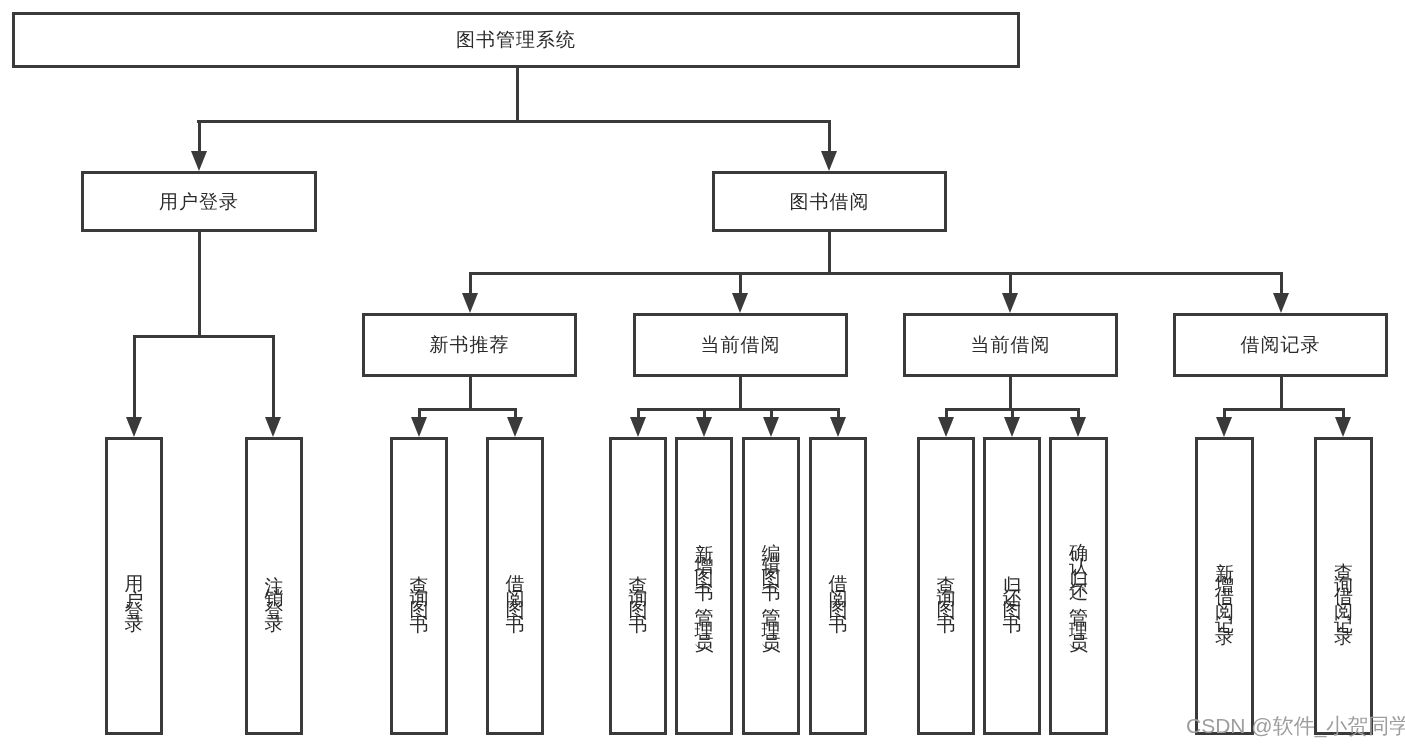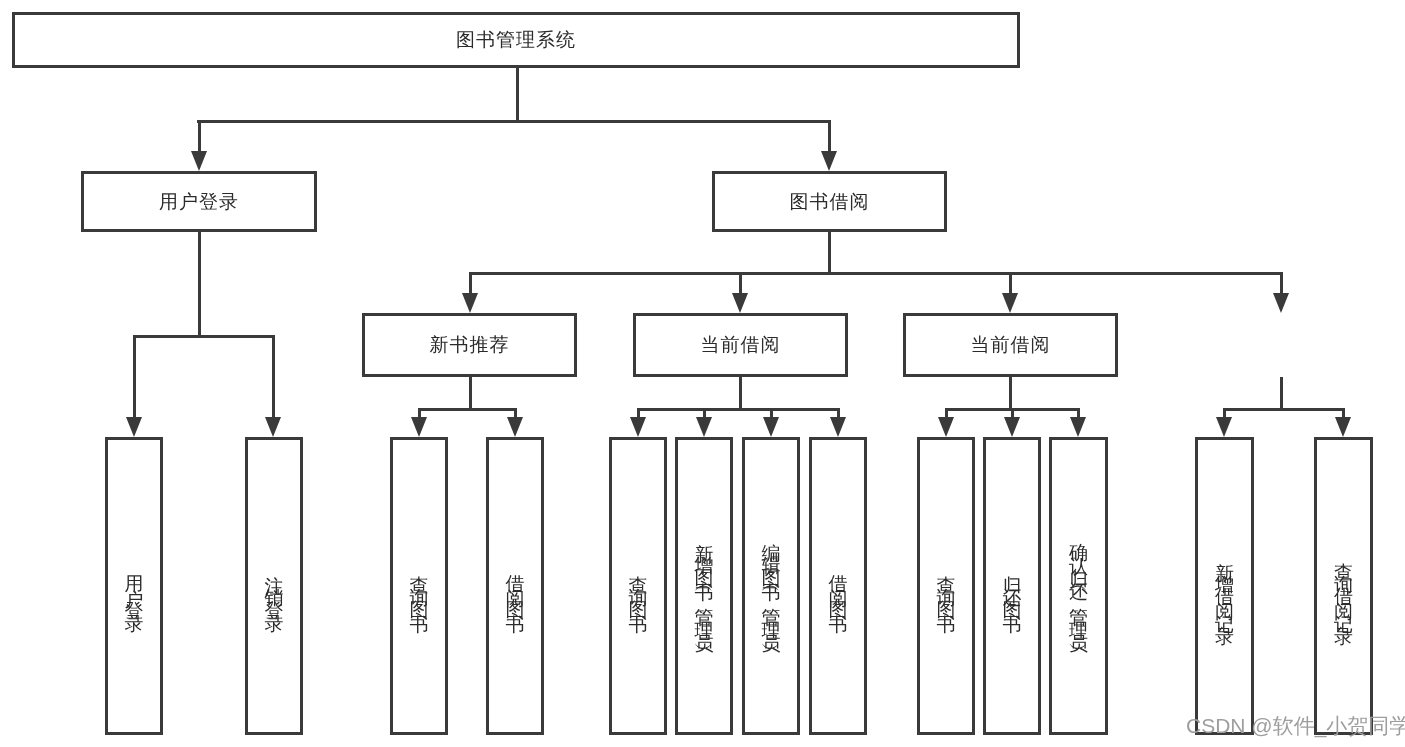--- a/index.html
+++ b/index.html
@@ -91,20 +91,21 @@
   <div class="ah" style="left:1335px;top:417px;"></div>
 
   <div class="box" style="left:12px;top:12px;width:1008px;height:56px;font-family:Liberation Serif, serif;">图书管理系统</div>
 
   <div class="box" style="left:81px;top:171px;width:236px;height:61px;">用户登录</div>
   <div class="box" style="left:712px;top:171px;width:235px;height:61px;">图书借阅</div>
 
   <div class="box" style="left:362px;top:313px;width:215px;height:64px;">新书推荐</div>
   <div class="box" style="left:633px;top:313px;width:215px;height:64px;">当前借阅</div>
   <div class="box" style="left:903px;top:313px;width:215px;height:64px;">当前借阅</div>
+  <div class="box" style="left:1173px;top:313px;width:215px;height:64px;">借阅记录</div>
 
   <div class="box leaf" style="left:105px;top:437px;width:58px;height:298px;">
     <span>用户登录</span>
   </div>
   <div class="box leaf" style="left:245px;top:437px;width:58px;height:298px;">
     <span>注销登录</span>
   </div>
 
   <div class="box leaf" style="left:390px;top:437px;width:58px;height:298px;">
     <span>查询图书</span>

